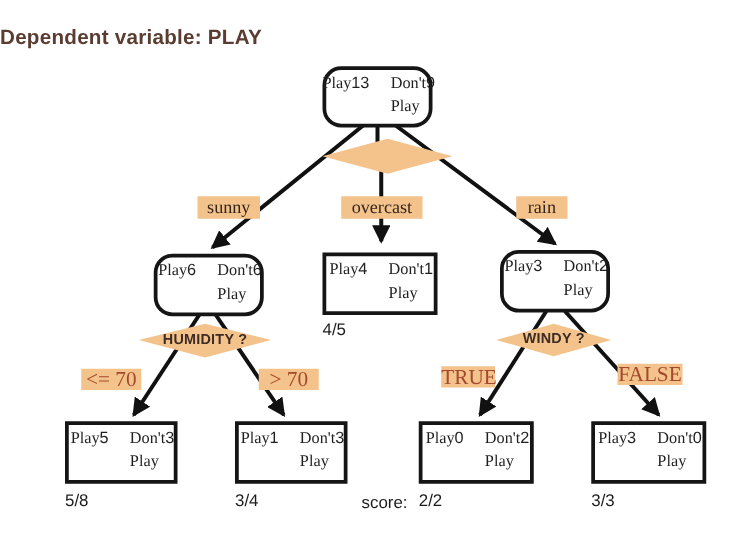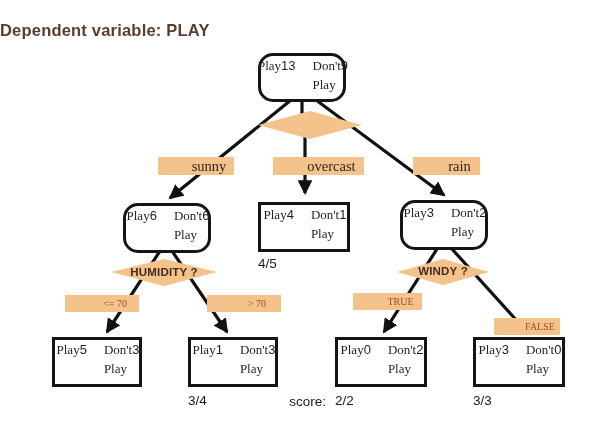--- a/index.html
+++ b/index.html
@@ -11,23 +11,23 @@
   svg.edges line{stroke:var(--line,#111);stroke-width:3.2;}
   svg.edges .diamond{fill:var(--accent,#f4c28b);}
   .cnode{position:absolute;background:#fff;border:3px solid #151515;box-sizing:border-box;
          display:flex;flex-direction:row;justify-content:center;gap:1px;z-index:3;}
   .cnode.round{border-radius:15px;}
   .crow{display:flex;justify-content:space-between;align-items:baseline;padding:0 7px 0 9px;
         font-family:"Liberation Serif","DejaVu Serif",serif;font-size:13px;line-height:19px;
         color:var(--node-text,#1f1f1f);}
   .crow .val{font-family:"Liberation Sans","DejaVu Sans",sans-serif;font-size:13px;}
   .blabel{position:absolute;background:var(--accent,#f4c28b);text-align:center;z-index:4;
-          font-family:"Liberation Serif","DejaVu Serif",serif;line-height:18px;height:18px;padding-left:26px;}
+          font-family:"Liberation Serif","DejaVu Serif",serif;line-height:18px;height:18px;}
   .blabel.cat{color:var(--category-text,#33251d);font-size:14.5px;}
-  .blabel.cond{color:var(--condition-text,#a34a2e);font-size:10px;line-height:17px;height:17px;}
+  .blabel.cond{color:var(--condition-text,#a34a2e);font-size:17px;line-height:17px;height:17px;}
   .dlabel{position:absolute;text-align:center;z-index:4;font-weight:bold;font-size:11.5px;
           color:#3d2c24;letter-spacing:.2px;}
   .score{position:absolute;text-align:left;font-size:13.5px;color:#1c1c1c;z-index:3;}
   .score.caption{text-align:right;}
 </style>
 </head>
 <body>
 
 <div id="stage">
 
@@ -56,21 +56,21 @@
 
   <div class="dlabel" style="left:111px;top:266px;width:106px;">HUMIDITY ?</div>
   <div class="dlabel" style="left:397px;top:265px;width:92px;">WINDY ?</div>
 
   <div class="blabel cat" style="left:158px;top:157px;width:50px;">sunny</div>
   <div class="blabel cat" style="left:273px;top:157px;width:65px;">overcast</div>
   <div class="blabel cat" style="left:413px;top:157px;width:41px;">rain</div>
   <div class="blabel cond" style="left:65px;top:295px;width:48px;">&lt;= 70</div>
   <div class="blabel cond" style="left:207px;top:295px;width:48px;">&gt; 70</div>
   <div class="blabel cond" style="left:353px;top:293px;width:43px;">TRUE</div>
-  <div class="blabel cond" style="left:494px;top:291px;width:40px;margin-top:27px;">FALSE</div>
+  <div class="blabel cond" style="left:494px;top:291px;width:52px;">FALSE</div>
 
   <div class="cnode round" style="left:258px;top:53px;width:88px;height:49px;">
     <div class="crow">
         <span class="lbl">Play</span>
         <span class="val">13</span>
       </div>
     <div class="crow">
         <span class="lbl">Don't Play</span>
         <span class="val">9</span>
       </div>
@@ -147,18 +147,19 @@
         <span class="lbl">Play</span>
         <span class="val">3</span>
       </div>
     <div class="crow">
         <span class="lbl">Don't Play</span>
         <span class="val">0</span>
       </div>
   </div>
 
   <div class="score" style="left:258px;top:256px;width:92px;">4/5</div>
+  <div class="score" style="left:52px;top:393px;width:90px;">5/8</div>
   <div class="score" style="left:188px;top:393px;width:90px;">3/4</div>
   <div class="score" style="left:335px;top:393px;width:92px;">2/2</div>
   <div class="score" style="left:473px;top:393px;width:92px;">3/3</div>
   <div class="score caption" style="left:270px;top:394px;width:56px;">score:</div>
 
 </div>
 
 </body></html>

